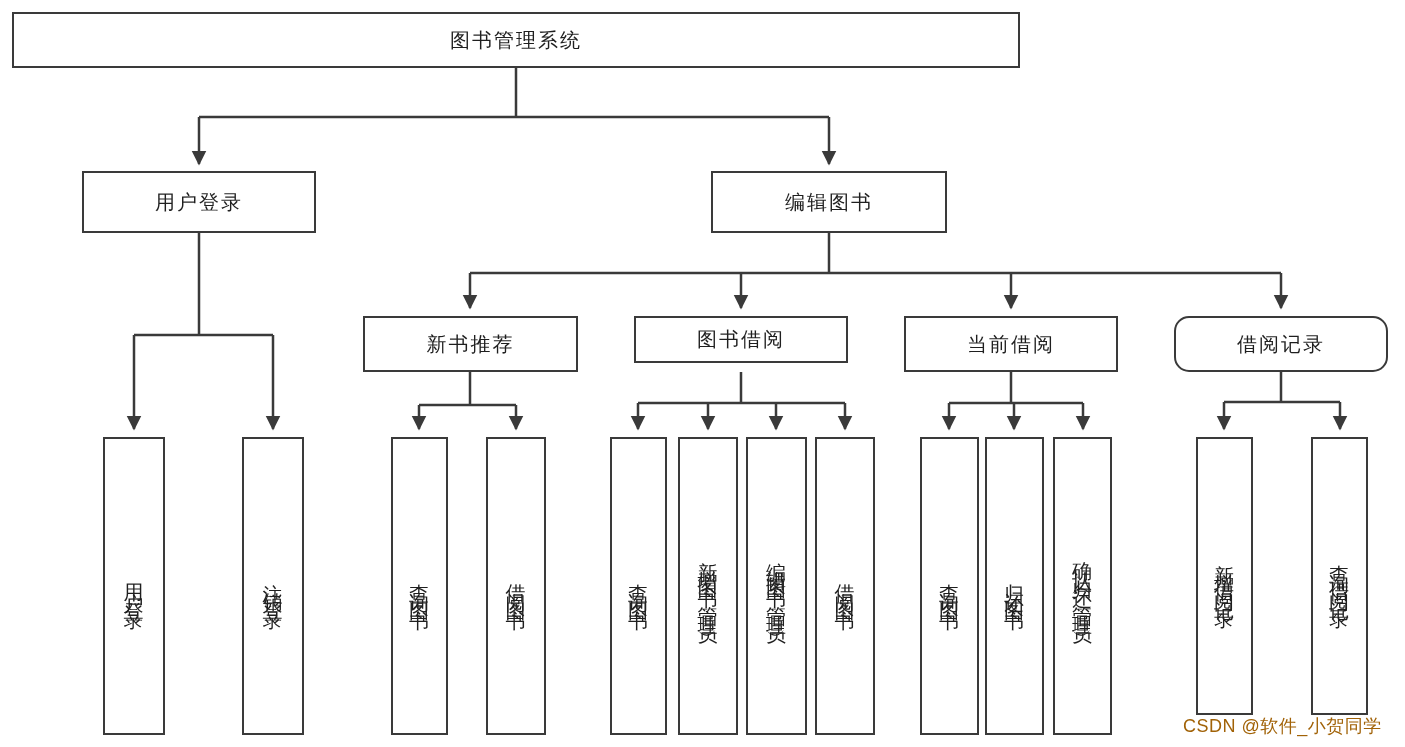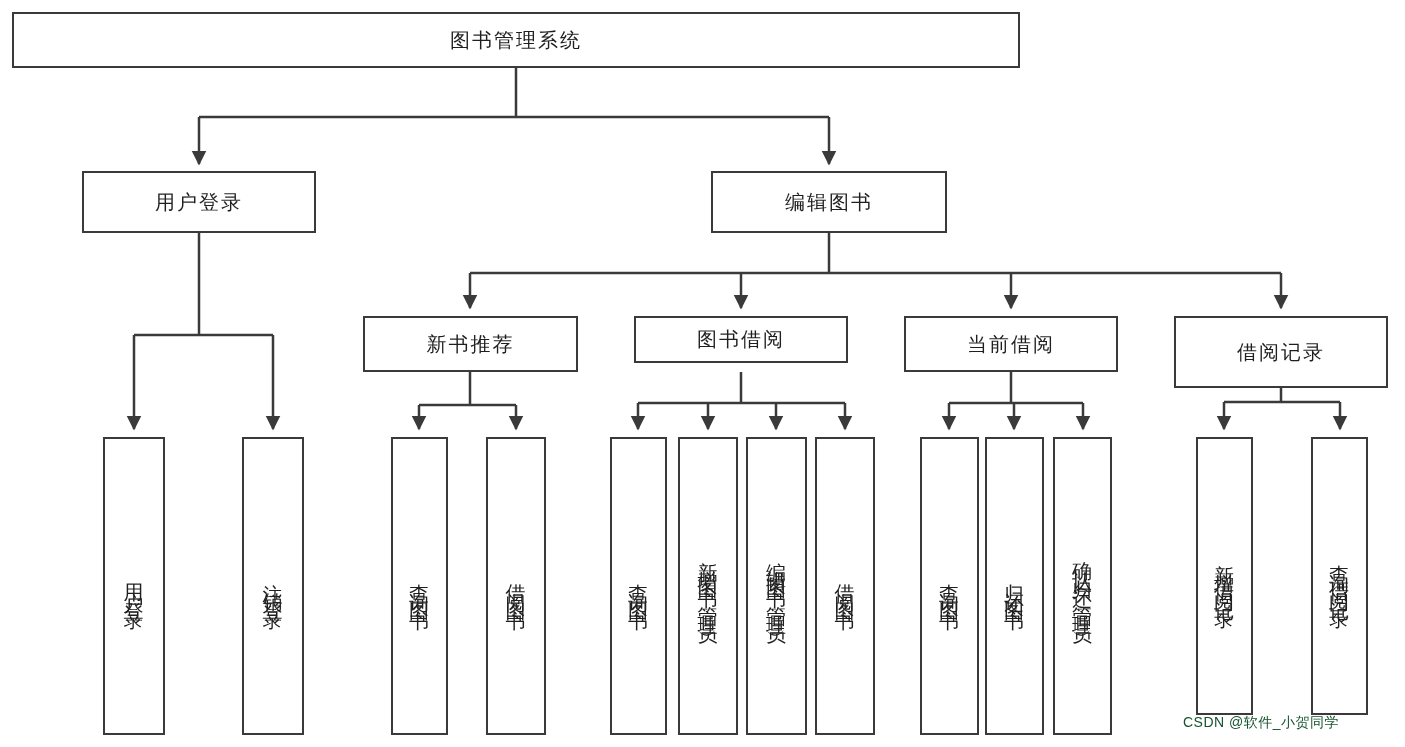--- a/index.html
+++ b/index.html
@@ -13,21 +13,21 @@
     border:2.5px solid #3a3a3a;
     display:flex;align-items:center;justify-content:center;
     font-size:20px;color:#1f1f1f;letter-spacing:2px;white-space:nowrap;
   }
   .vnode span{
     writing-mode:vertical-rl;text-orientation:mixed;
     font-size:20px;line-height:1;letter-spacing:9px;
   }
   #watermark{
     position:absolute;left:1183px;top:714px;width:222px;
-    font-size:14px;letter-spacing:0.5px;color:#14532d;
+    font-size:18px;letter-spacing:0.5px;color:#a16207;
     white-space:nowrap;z-index:10;
   }
 </style>
 </head>
 <body>
 
 <div id="stage">
 
   <svg id="wires" viewBox="0 0 1405 747" xmlns="http://www.w3.org/2000/svg" aria-hidden="true">
     <defs>
@@ -80,21 +80,21 @@
 
   <div class="node" style="left:363px;top:316px;width:215px;height:56px;">
     <span>新书推荐</span>
   </div>
   <div class="node" style="left:634px;top:316px;width:214px;height:47px;">
     <span>图书借阅</span>
   </div>
   <div class="node" style="left:904px;top:316px;width:214px;height:56px;">
     <span>当前借阅</span>
   </div>
-  <div class="node" style="left:1174px;top:316px;width:214px;height:72px;">
+  <div class="node" style="left:1174px;top:316px;width:214px;height:56px;border-radius:15px;">
     <span>借阅记录</span>
   </div>
 
   <div class="node vnode" style="left:103px;top:437px;width:62px;height:298px;">
     <span>用户登录</span>
   </div>
   <div class="node vnode" style="left:242px;top:437px;width:62px;height:298px;">
     <span>注销登录</span>
   </div>
 

